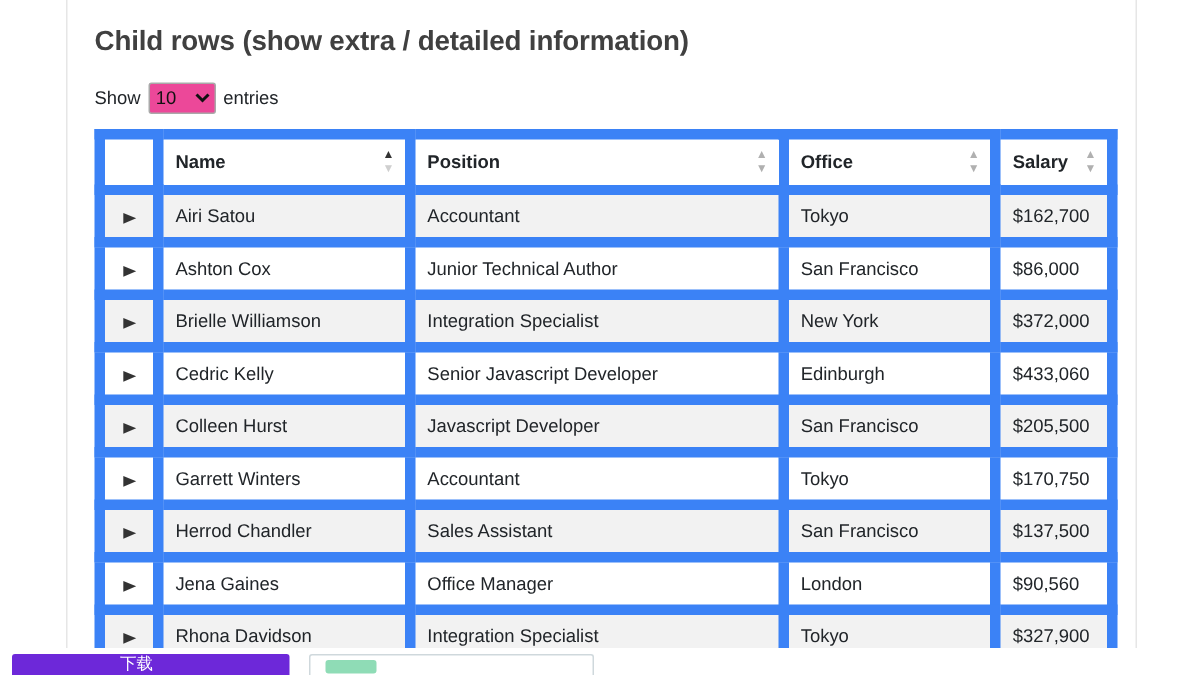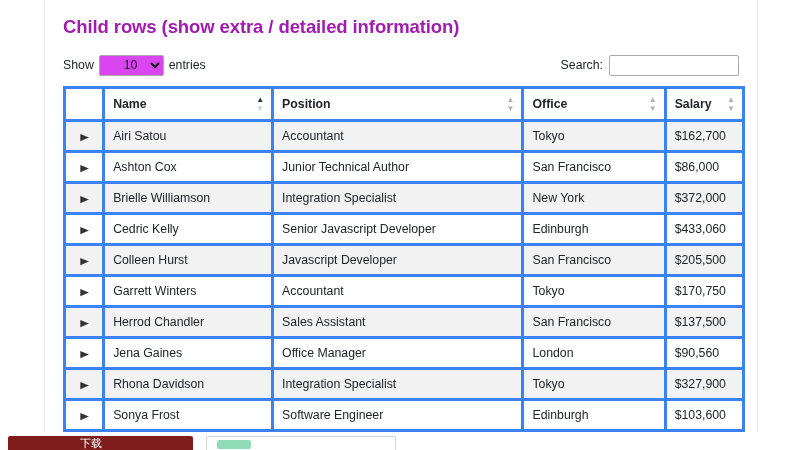--- a/index.html
+++ b/index.html
@@ -20,21 +20,21 @@
     left: 44px; top: 0px;
     width: 714px;
     background: #ffffff;
     border: 1px solid #e6e6e6;
     border-top: none;
     padding: 14px 16px 10px 16px;
   }
   h1.title {
     font-size: 18.5px;
     font-weight: bold;
-    color: #a21caf;
+    color: #404040;
     margin: 2px 0 14px 2px;
     letter-spacing: -0.1px;
   }
   p.desc {
     font-size: 12.3px;
     line-height: 1.55;
     color: #333333;
     margin: 0 0 16px 2px;
     max-width: 688px;
   }
@@ -50,24 +50,24 @@
     font-size: 12.3px;
     color: #212529;
     display: flex;
     align-items: center;
     gap: 5px;
   }
   select.length-select {
     font-family: "Liberation Sans", sans-serif;
     font-size: 12.3px;
     height: 21px;
-    padding: 1px 2px 1px 20px;
+    padding: 1px 2px 1px 0;
     border: 1px solid #a9a9a9;
     border-radius: 2px;
-    background: #d946ef;
+    background: #ec4899;
     color: #111;
   }
   .search-wrap {
     font-size: 12.3px;
     color: #212529;
     display: flex;
     align-items: center;
     gap: 6px;
   }
   input.search-input {
@@ -82,21 +82,21 @@
   }
   table.dt {
     width: 682px;
     border-collapse: collapse;
     margin: 0 2px;
     font-size: 12.3px;
     color: #212529;
     table-layout: fixed;
   }
   table.dt th, table.dt td {
-    border: 3px solid #3b82f6;
+    border: 7px solid #3b82f6;
     text-align: left;
     vertical-align: middle;
   }
   table.dt thead th {
     font-weight: bold;
     padding: 8px 8px;
     height: 25px;
     background: #ffffff;
     position: relative;
     font-size: 12.3px;
@@ -139,21 +139,21 @@
   .bottom-strip {
     position: absolute;
     left: 0; top: 432px;
     width: 800px; height: 18px;
     background: #ffffff;
   }
   .blue-bar {
     position: absolute;
     left: 8px; top: 436px;
     width: 185px; height: 14px;
-    background: #7f1d1d;
+    background: #6d28d9;
     border-radius: 2px 2px 0 0;
     overflow: hidden;
   }
   .blue-bar span {
     position: absolute;
     left: 72px; top: 0px;
     color: #ffffff;
     font-size: 11px;
     line-height: 14px;
     white-space: nowrap;
@@ -187,24 +187,20 @@
     <div class="controls">
       <div class="length-wrap">
         <span>Show</span>
         <select class="length-select">
           <option>10</option>
           <option>25</option>
           <option>50</option>
           <option>100</option>
         </select>
         <span>entries</span>
-      </div>
-      <div class="search-wrap">
-        <span>Search:</span>
-        <input class="search-input" type="text" placeholder="" style="">
       </div>
     </div>
 
     <table class="dt">
       <thead>
         <tr>
           <th class="col-ctrl"></th>
           <th class="col-name sorted-asc">
             <span>Name</span>
             <span class="sort-ind">

